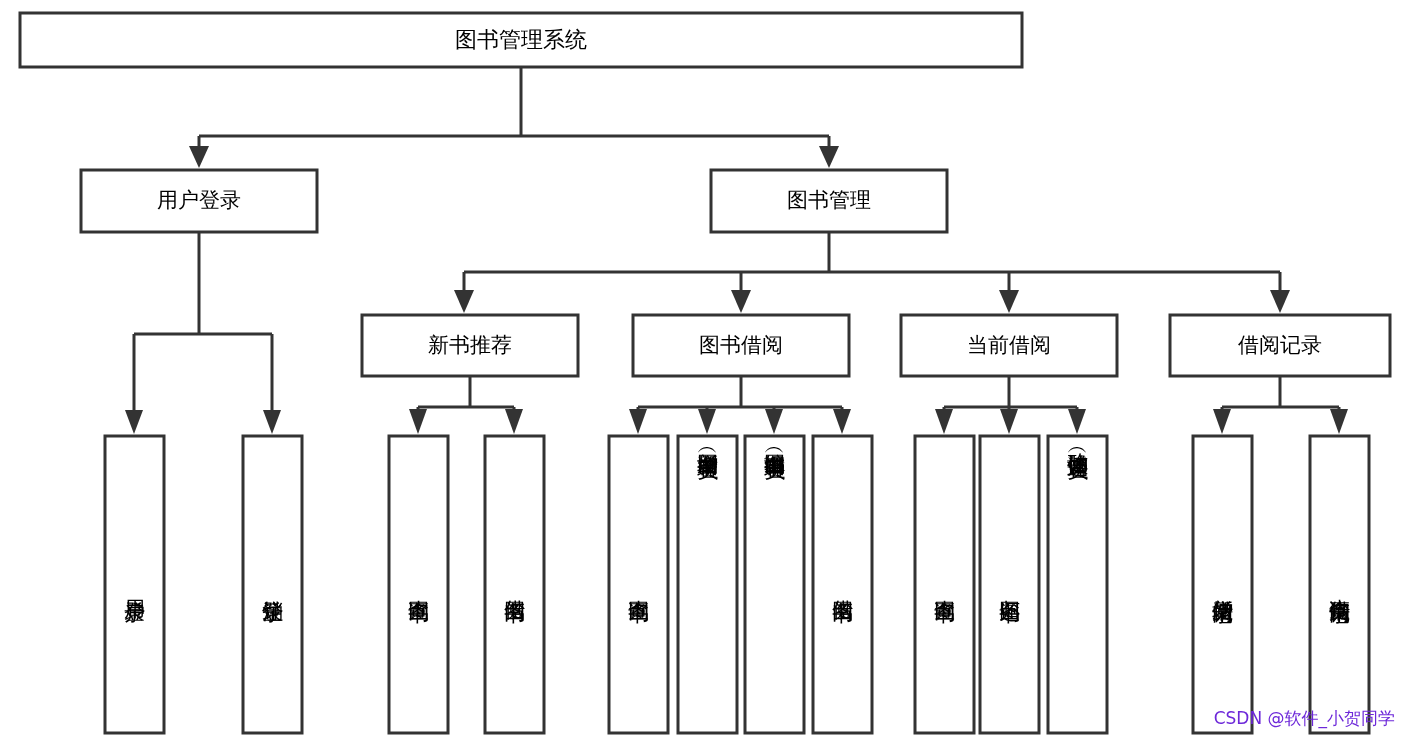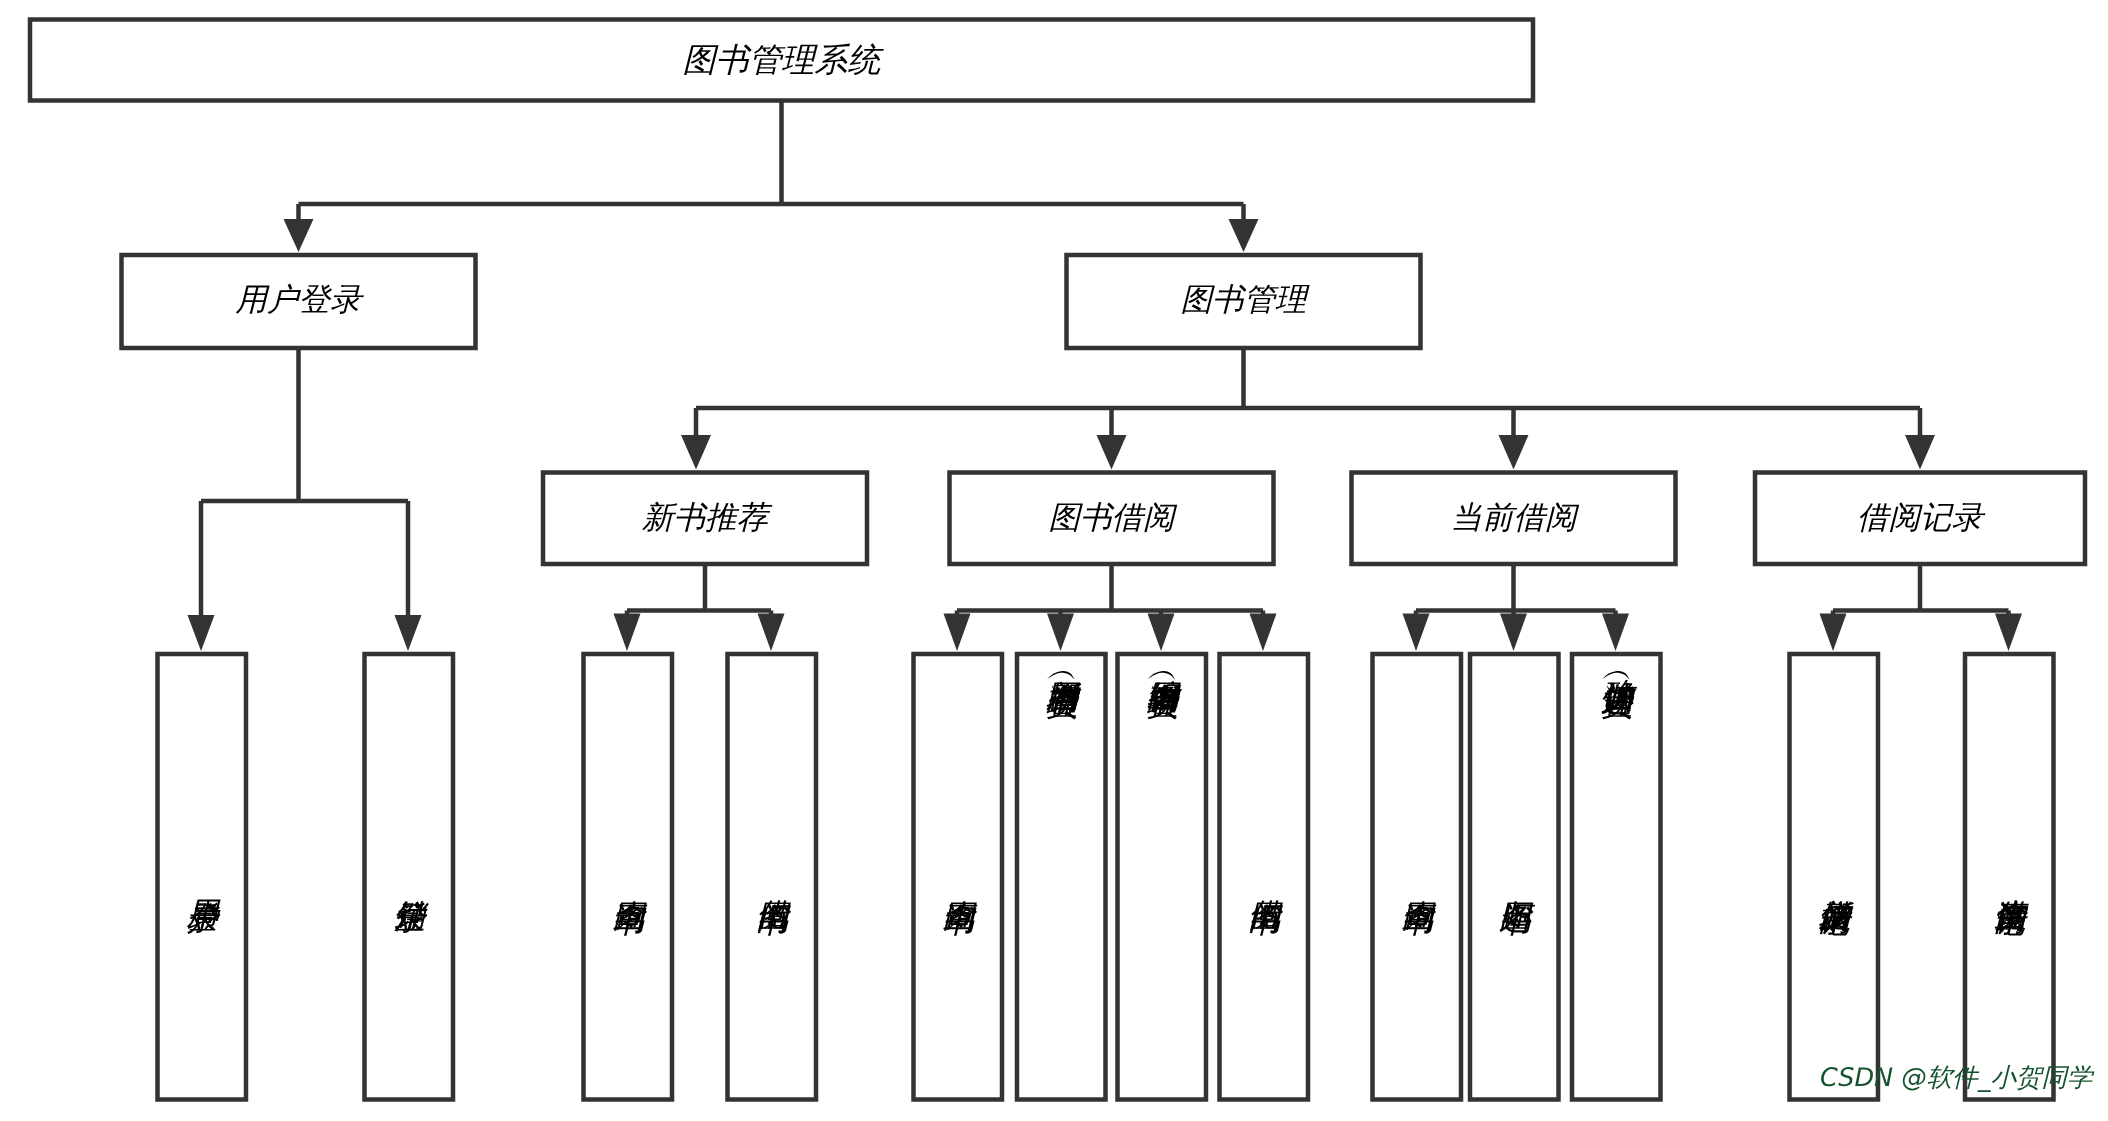--- a/index.html
+++ b/index.html
@@ -12,21 +12,20 @@
     width: 1405px;
     height: 747px;
     font-family: "DejaVu Sans", "Liberation Sans", sans-serif;
     overflow: hidden;
     position: relative;
   }
   #diagram-root {
     position: relative;
     width: 1405px;
     height: 736px;
-    font-style: italic;
   }
   svg.diagram-canvas {
     position: absolute;
     left: 0;
     top: 0;
     width: 1405px;
     height: 747px;
     display: block;
   }
   .node-box {
@@ -71,21 +70,21 @@
     white-space: nowrap;
     text-align: center;
     pointer-events: none;
   }
   .watermark {
     position: absolute;
     right: 10px;
     bottom: 6px;
     font-family: "DejaVu Sans", "Liberation Sans", sans-serif;
     font-size: 17px;
-    color: #14532d;
+    color: #6d28d9;
     white-space: nowrap;
     user-select: none;
   }
 </style>
 </head>
 <body>
 
 <div id="diagram-root">
 
   <svg class="diagram-canvas" viewBox="0 0 1405 747" xmlns="http://www.w3.org/2000/svg">

